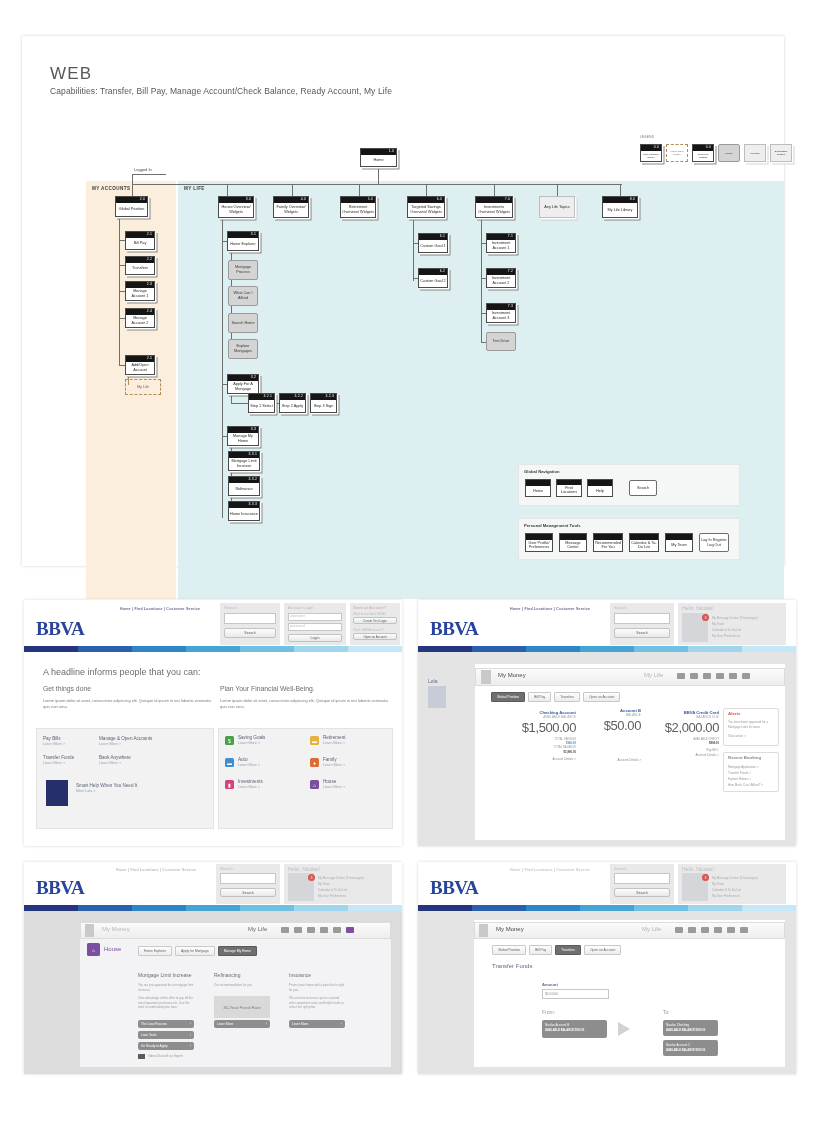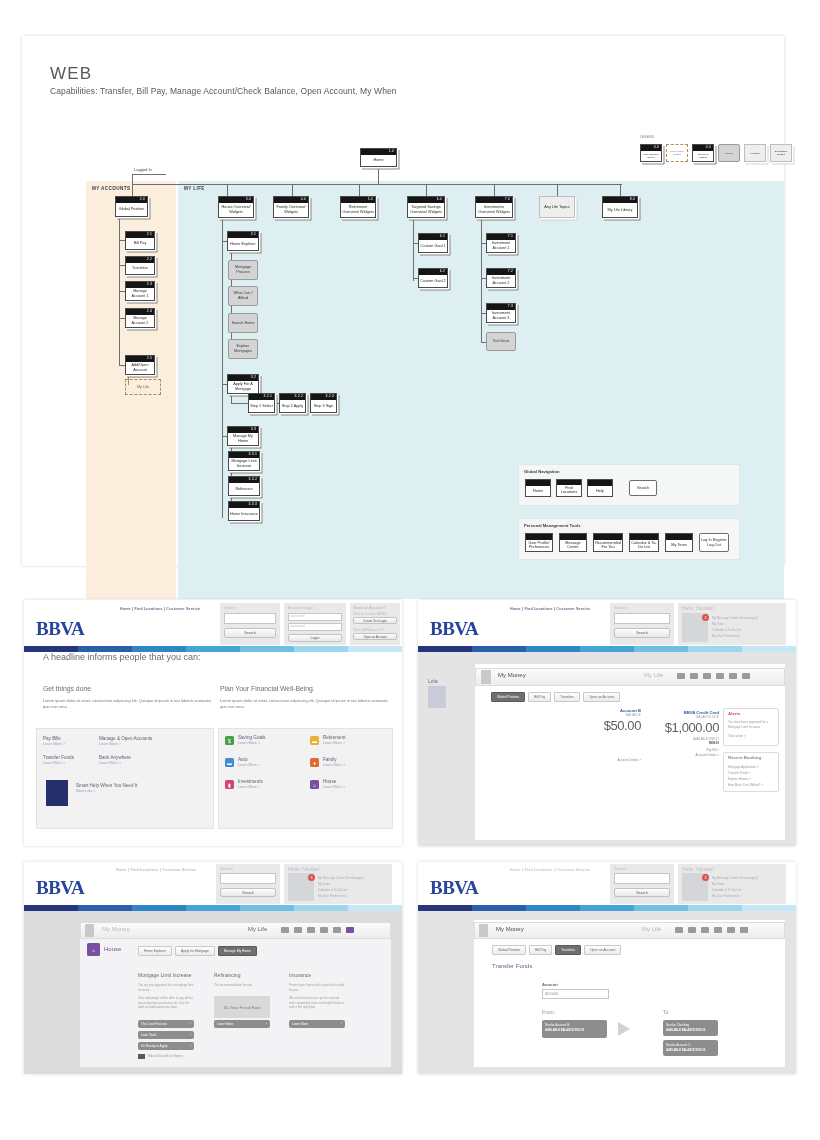--- a/index.html
+++ b/index.html
@@ -184,21 +184,21 @@
     padding:3px; font-size:3px;
   }
   .from-box b { display:block; font-size:3px; font-weight:normal; }
   .from-box em { display:block; font-style:normal; font-size:2.7px; font-weight:bold; margin-top:2px; }
 </style>
 </head>
 <body>
 
 <div class="sitemap">
   <div class="sm-title">WEB</div>
-  <div class="sm-sub">Capabilities: Transfer, Bill Pay, Manage Account/Check Balance, Open Account, My When</div>
+  <div class="sm-sub">Capabilities: Transfer, Bill Pay, Manage Account/Check Balance, Ready Account, My Life</div>
 
   <div class="lane lane-accounts">
     <div class="lane-label">MY ACCOUNTS</div>
   </div>
   <div class="lane lane-mylife">
     <div class="lane-label">MY LIFE</div>
   </div>
 
   <div class="legend">
     <div class="cap">LEGEND</div>
@@ -481,21 +481,21 @@
   <div class="rainbow" style="top:46px;">
     <i style="background:#25357e"></i>
       <i style="background:#2a60ab"></i>
       <i style="background:#2f86c4"></i>
       <i style="background:#45a4d4"></i>
       <i style="background:#6fc0e2"></i>
       <i style="background:#9ed6ee"></i>
       <i style="background:#c6e7f6"></i>
   </div>
 
-  <div class="h1" style="left:19px; top:52px;">A headline informs people that you can:</div>
+  <div class="h1" style="left:19px; top:67px;">A headline informs people that you can:</div>
   <div class="h2" style="left:19px; top:85px;">Get things done</div>
   <div class="body-t" style="left:19px; top:98px;">Lorem ipsum dolor sit amet, consectetur adipiscing elit. Quisque id ipsum in nisi lobortis venenatis quis non urna.</div>
   <div class="h2" style="left:196px; top:85px;">Plan Your Financial Well-Being.</div>
   <div class="body-t" style="left:196px; top:98px;">Lorem ipsum dolor sit amet, consectetur adipiscing elit. Quisque id ipsum in nisi lobortis venenatis quis non urna.</div>
 
   <div class="card-g" style="left:12px; top:128px; width:178px; height:101px;"></div>
   <div class="lnk" style="left:19px; top:136px;">
     <span>Pay Bills</span>
     <small>Learn More &gt;</small>
   </div>
@@ -594,32 +594,44 @@
   <div class="ml-ico" style="left:311px; top:73px;"></div>
   <div class="ml-ico" style="left:324px; top:73px;"></div>
 
   <div class="tabstrip" style="left:73px; top:92px;">
     <div class="tab active">Global Position</div>
     <div class="tab">Bill Pay</div>
     <div class="tab">Transfers</div>
     <div class="tab">Open an Account</div>
   </div>
 
+  <div class="acct-col" style="left:72px; top:110px; width:86px;">
+    <div class="acct-name">Checking Account</div>
+    <div class="acct-sub">AVAILABLE BALANCE</div>
+    <div class="acct-amt">$1,500.00</div>
+    <div class="acct-meta">
+      <div>TOTAL SAVINGS</div>
+      <div style="color:#3d8fd1;font-weight:bold">$360.00</div>
+      <div>TOTAL BALANCE</div>
+      <div style="color:#4a4a4a;font-weight:bold">$3,880.00</div>
+    </div>
+    <div class="acct-link">Account Details &gt;</div>
+  </div>
 
   <div class="acct-col" style="left:163px; top:108px; width:60px;">
     <div class="acct-name">Account B</div>
     <div class="acct-sub">BALANCE</div>
     <div class="acct-amt">$50.00</div>
     <div class="acct-link" style="margin-top:25px;">Account Details &gt;</div>
   </div>
 
   <div class="acct-col" style="left:228px; top:110px; width:73px;">
     <div class="acct-name">BBVA Credit Card</div>
     <div class="acct-sub">BALANCE DUE</div>
-    <div class="acct-amt">$1,000.00</div>
+    <div class="acct-amt">$2,000.00</div>
     <div class="acct-meta">
       <div>AVAILABLE CREDIT</div>
       <div style="color:#4a4a4a;font-weight:bold">$808.00</div>
     </div>
     <div class="acct-link">Pay Bill &gt;</div>
     <div class="acct-link" style="margin-top:1px;">Account Details &gt;</div>
   </div>
 
   <div class="side-card" style="left:305px; top:108px; width:56px; height:38px;"></div>
   <div class="side-title" style="left:310px; top:111px; color:#d9534f;">Alerts</div>

